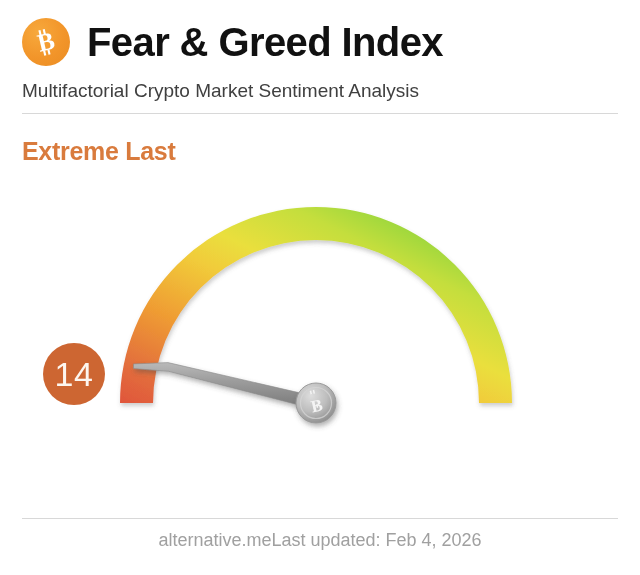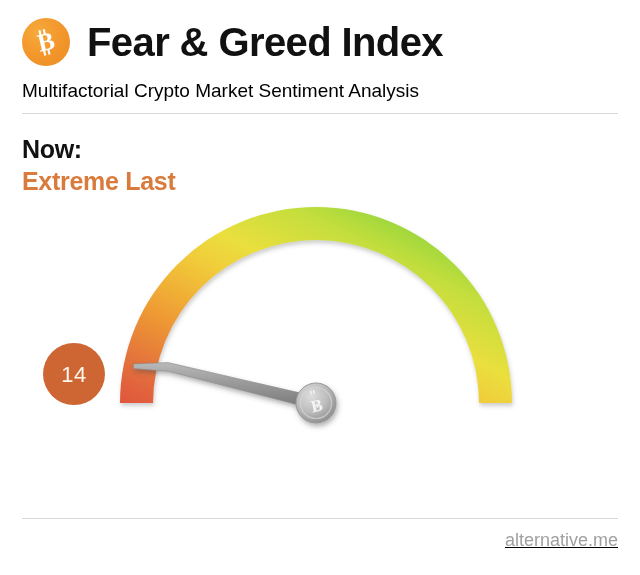--- a/index.html
+++ b/index.html
@@ -50,21 +50,21 @@
     color: #111111;
     letter-spacing: -0.6px;
     line-height: 44px;
     white-space: nowrap;
   }
   #page-subtitle {
     position: absolute;
     left: 22px;
     top: 80px;
     font-size: 19px;
-    color: #000000;
+    color: #404040;
     letter-spacing: 0px;
     white-space: nowrap;
   }
   #header-rule {
     position: absolute;
     left: 22px;
     top: 113px;
     width: 596px;
     height: 1px;
     background: #d8d8d8;
@@ -115,21 +115,21 @@
     width: 62px;
     height: 62px;
     border-radius: 50%;
     background: #cd6632;
     display: flex;
     align-items: center;
     justify-content: center;
   }
   #value-badge-text {
     color: #fdf6ef;
-    font-size: 22px;
+    font-size: 34px;
     line-height: 27px;
     font-weight: normal;
     letter-spacing: 0.5px;
   }
 
   
   #footer-rule {
     position: absolute;
     left: 22px;
     top: 518px;
@@ -137,22 +137,21 @@
     height: 1px;
     background: #d8d8d8;
   }
   #footer {
     position: absolute;
     left: 22px;
     top: 530px;
     width: 596px;
     display: flex;
     align-items: center;
-    justify-content: flex-end;
-    text-decoration: underline;
+    justify-content: center;
   }
   #footer-source, #footer-updated {
     font-size: 18px;
     color: #a0a0a0;
     white-space: nowrap;
   }
 </style>
 </head>
 <body>
 
@@ -174,21 +173,20 @@
       </div>
       <div id="page-title">Fear &amp; Greed Index</div>
     </div>
 
     <div id="page-subtitle">Multifactorial Crypto Market Sentiment Analysis</div>
 
     <div id="header-rule"></div>
   </div>
 
   <div id="status-block">
-    <div id="status-label">Now:</div>
     <div id="status-value">Extreme Last</div>
   </div>
 
   <div id="gauge-wrap">
     <svg id="gauge-svg" width="640" height="300" viewBox="0 0 640 300">
       <defs>
         <linearGradient id="arcGrad" x1="0" y1="1" x2="1" y2="0" gradientUnits="objectBoundingBox">
           <stop offset="0.00" stop-color="#e0553b"></stop>
           <stop offset="0.12" stop-color="#e3713c"></stop>
           <stop offset="0.28" stop-color="#ef9c33"></stop>
@@ -251,15 +249,16 @@
     </svg>
   </div>
 
   <div id="value-badge">
     <span id="value-badge-text">14</span>
   </div>
 
   <div id="footer-rule"></div>
   <div id="footer">
     <div id="footer-source">alternative.me</div>
+    <div id="footer-updated">Last updated: Feb 4, 2026</div>
   </div>
 
 </div>
 
 </body></html>

